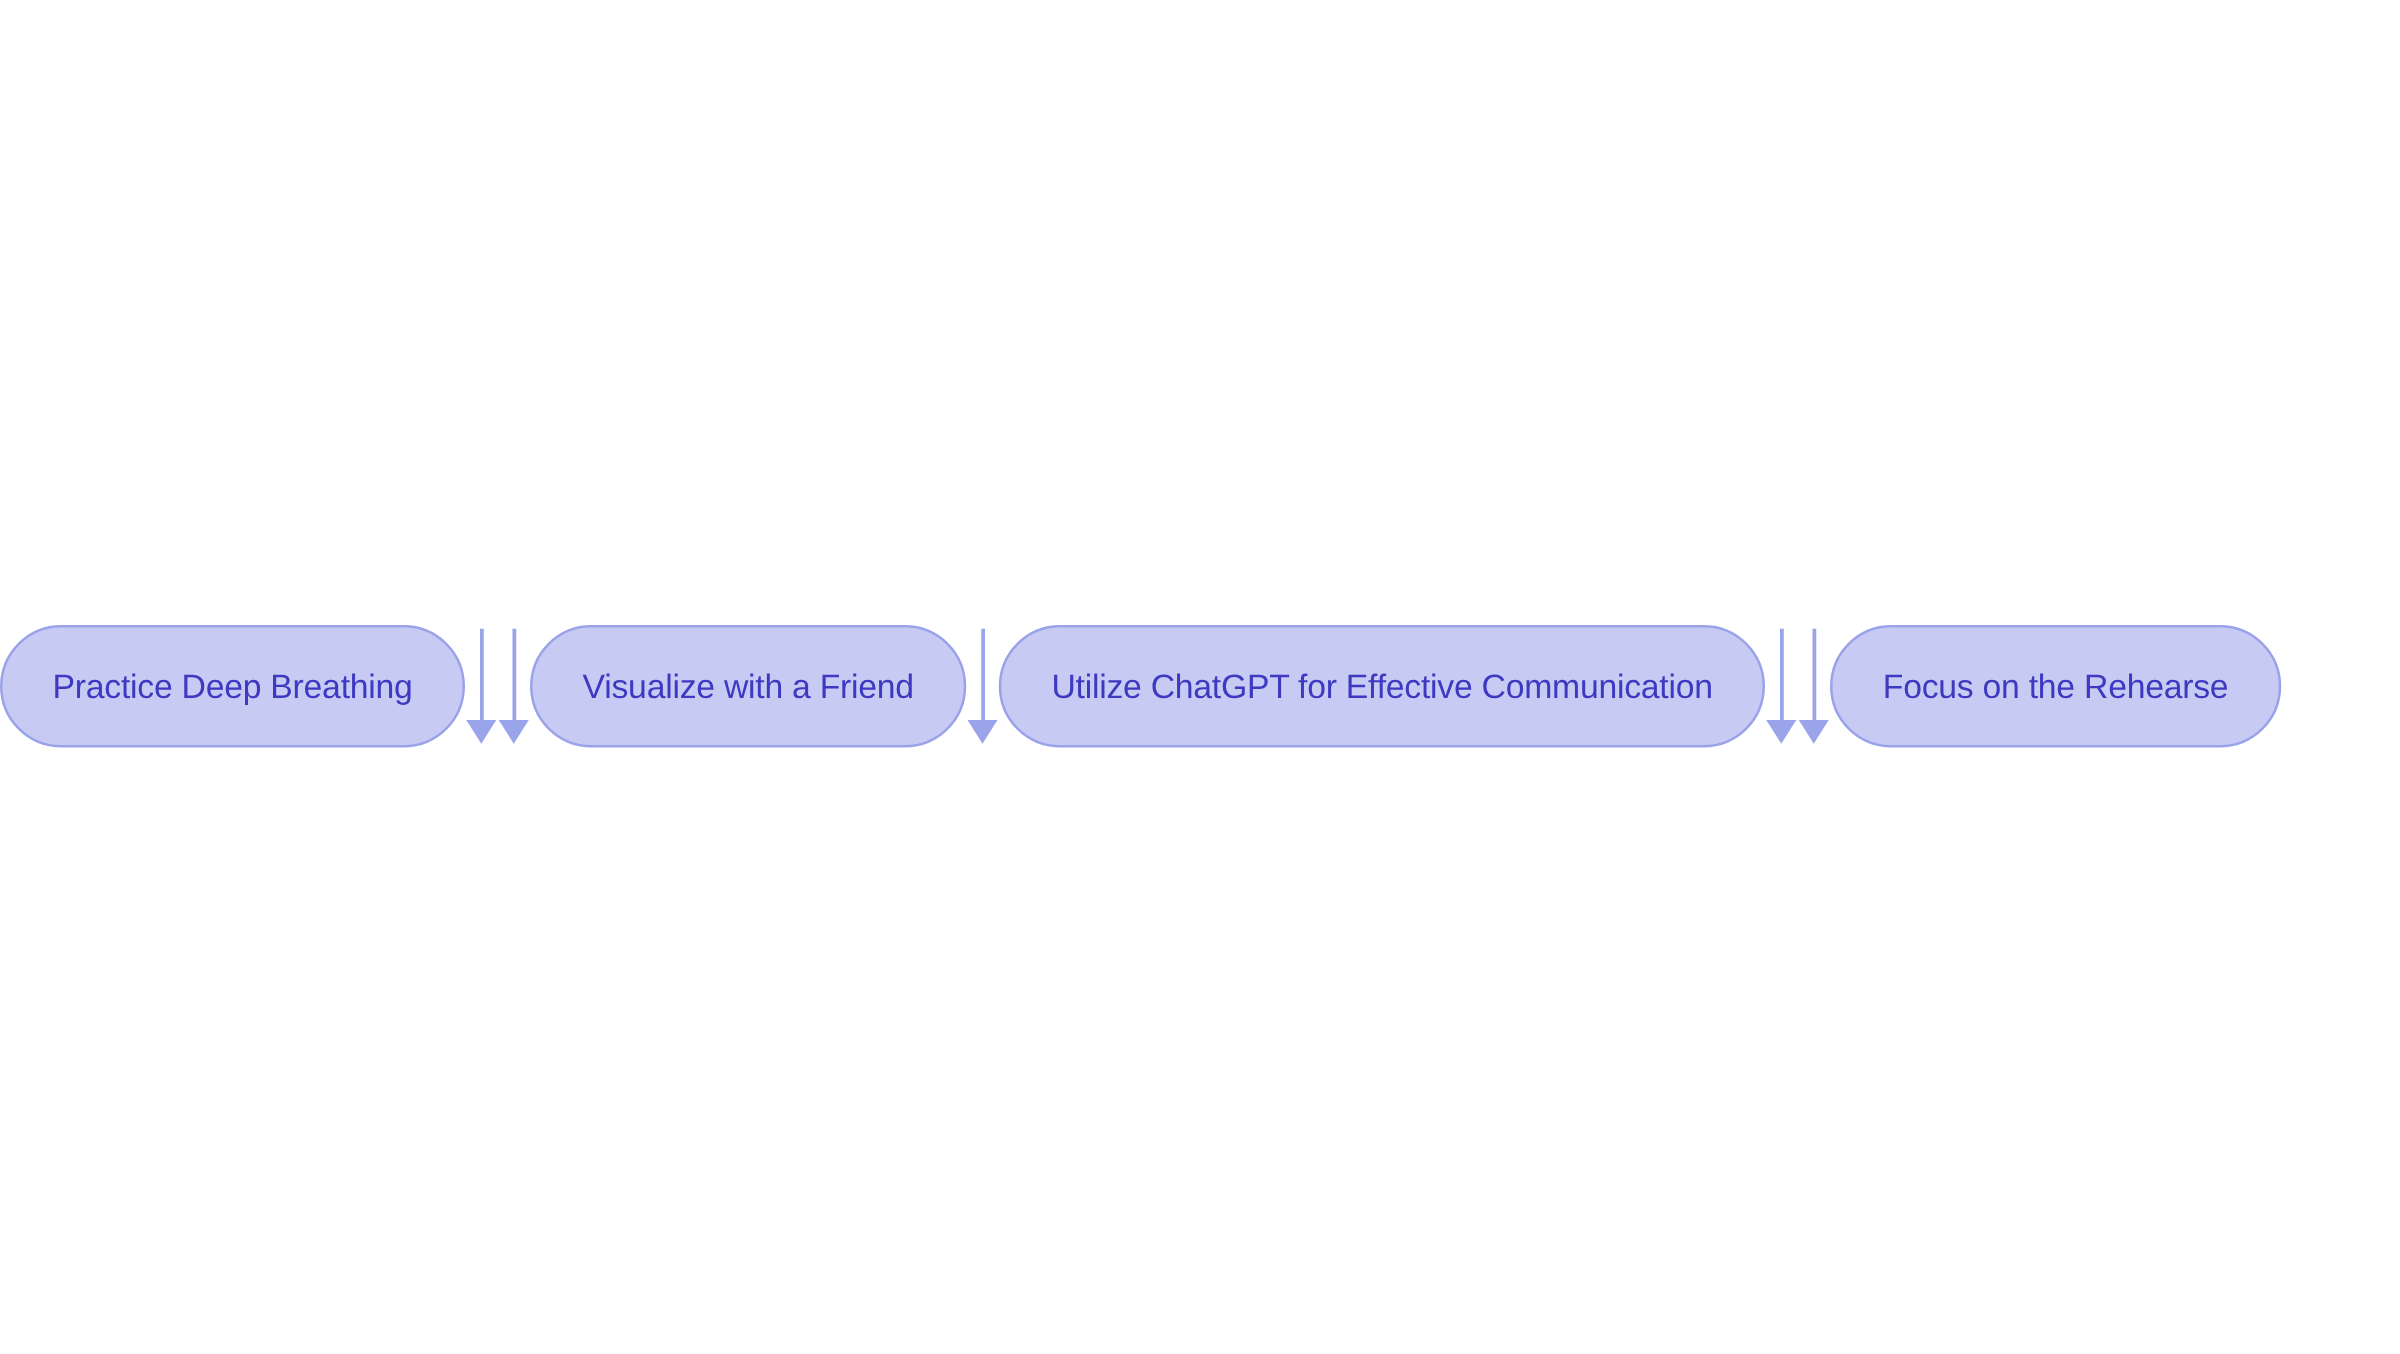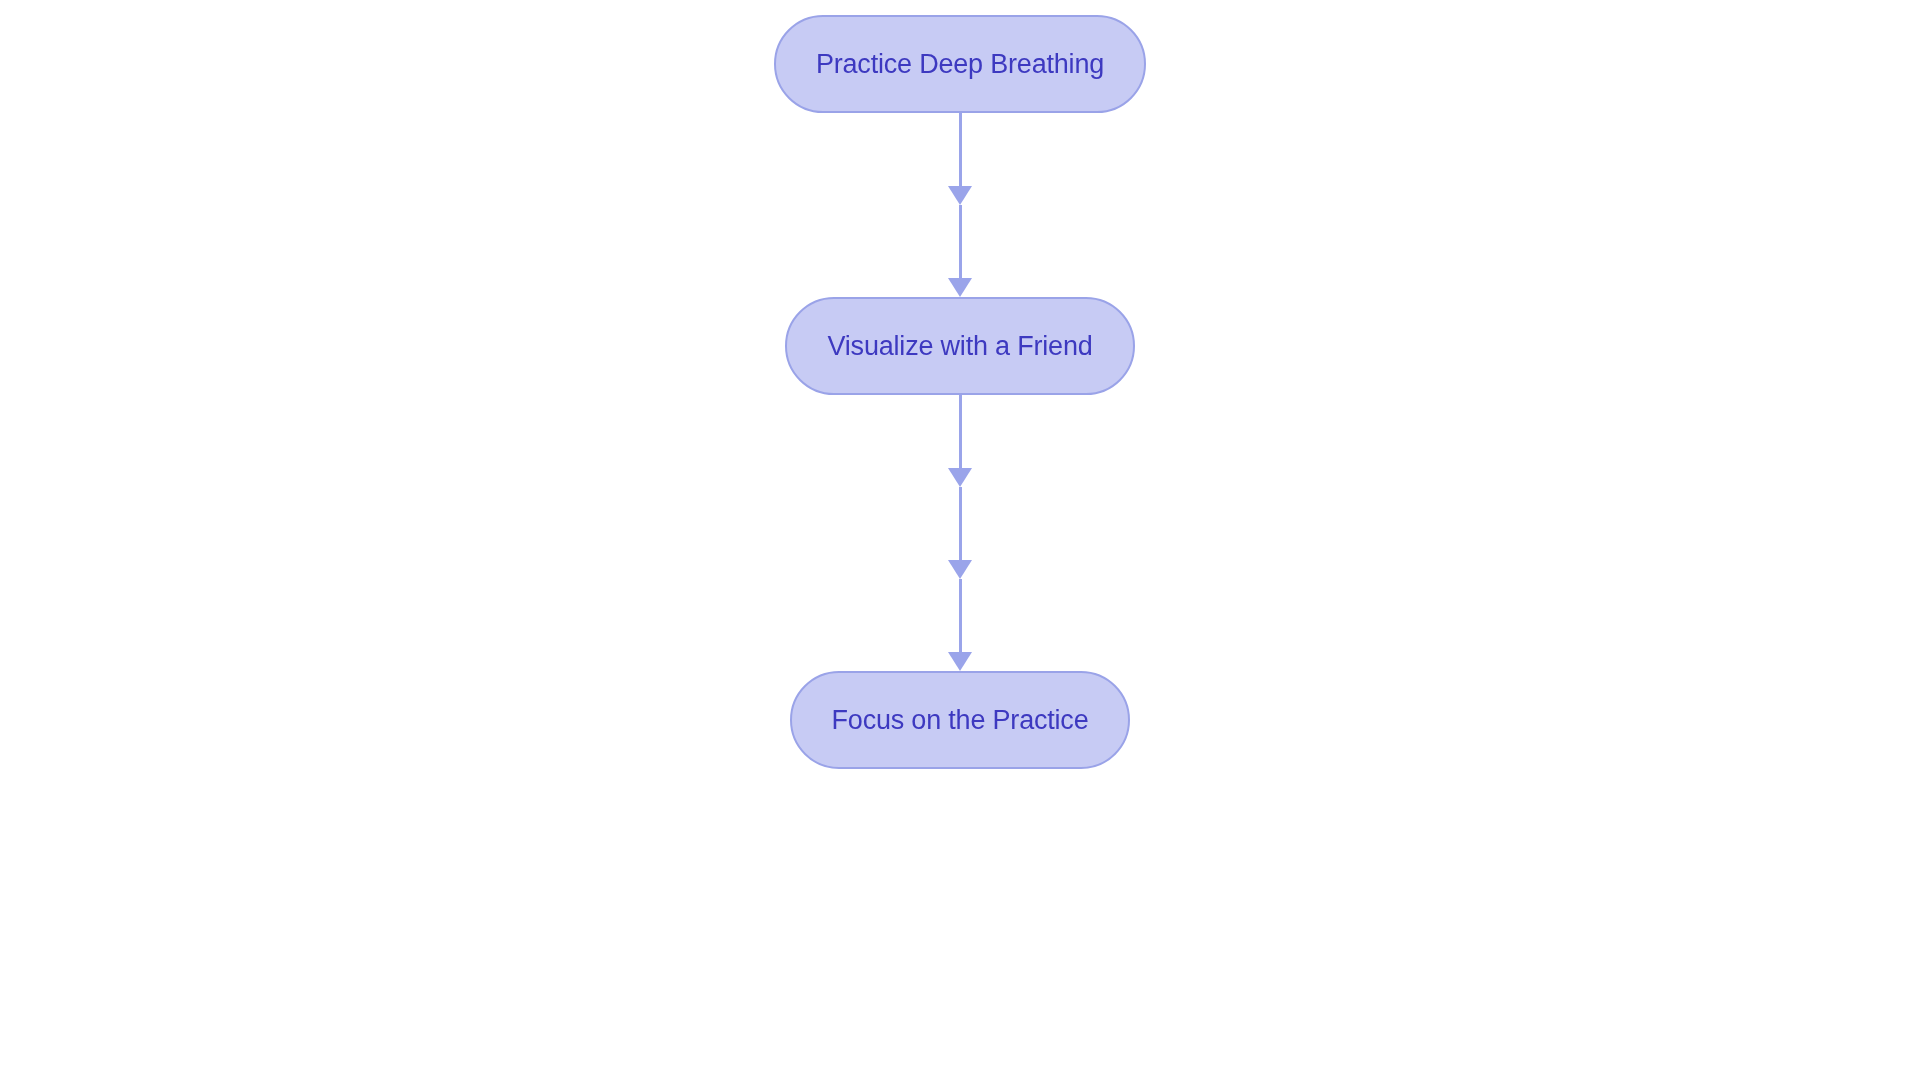--- a/index.html
+++ b/index.html
@@ -14,21 +14,21 @@
     margin: 0;
     padding: 0;
     background: var(--background);
   }
   .canvas {
     position: relative;
     width: 1920px;
     height: 1083px;
     background: var(--background);
     display: flex;
-    flex-direction: column;
+    flex-direction: row;
     align-items: center;
     padding-top: 15px;
     overflow: hidden;
     font-family: "Liberation Sans", "DejaVu Sans", sans-serif;
   }
   .node {
     flex: 0 0 auto;
     height: 98px;
     border-radius: 49px;
     background: var(--node-fill);
@@ -87,29 +87,32 @@
 
   <div class="node">
     <span class="node-label">Visualize with a Friend</span>
   </div>
 
   <div class="arrow">
     <div class="arrow-line"></div>
     <div class="arrow-head"></div>
   </div>
 
+  <div class="node">
+    <span class="node-label">Utilize ChatGPT for Effective Communication</span>
+  </div>
 
   <div class="arrow">
     <div class="arrow-line"></div>
     <div class="arrow-head"></div>
   </div>
 
 
   <div class="arrow">
     <div class="arrow-line"></div>
     <div class="arrow-head"></div>
   </div>
 
   <div class="node">
-    <span class="node-label">Focus on the Practice</span>
+    <span class="node-label">Focus on the Rehearse</span>
   </div>
 
 </div>
 
 </body></html>

